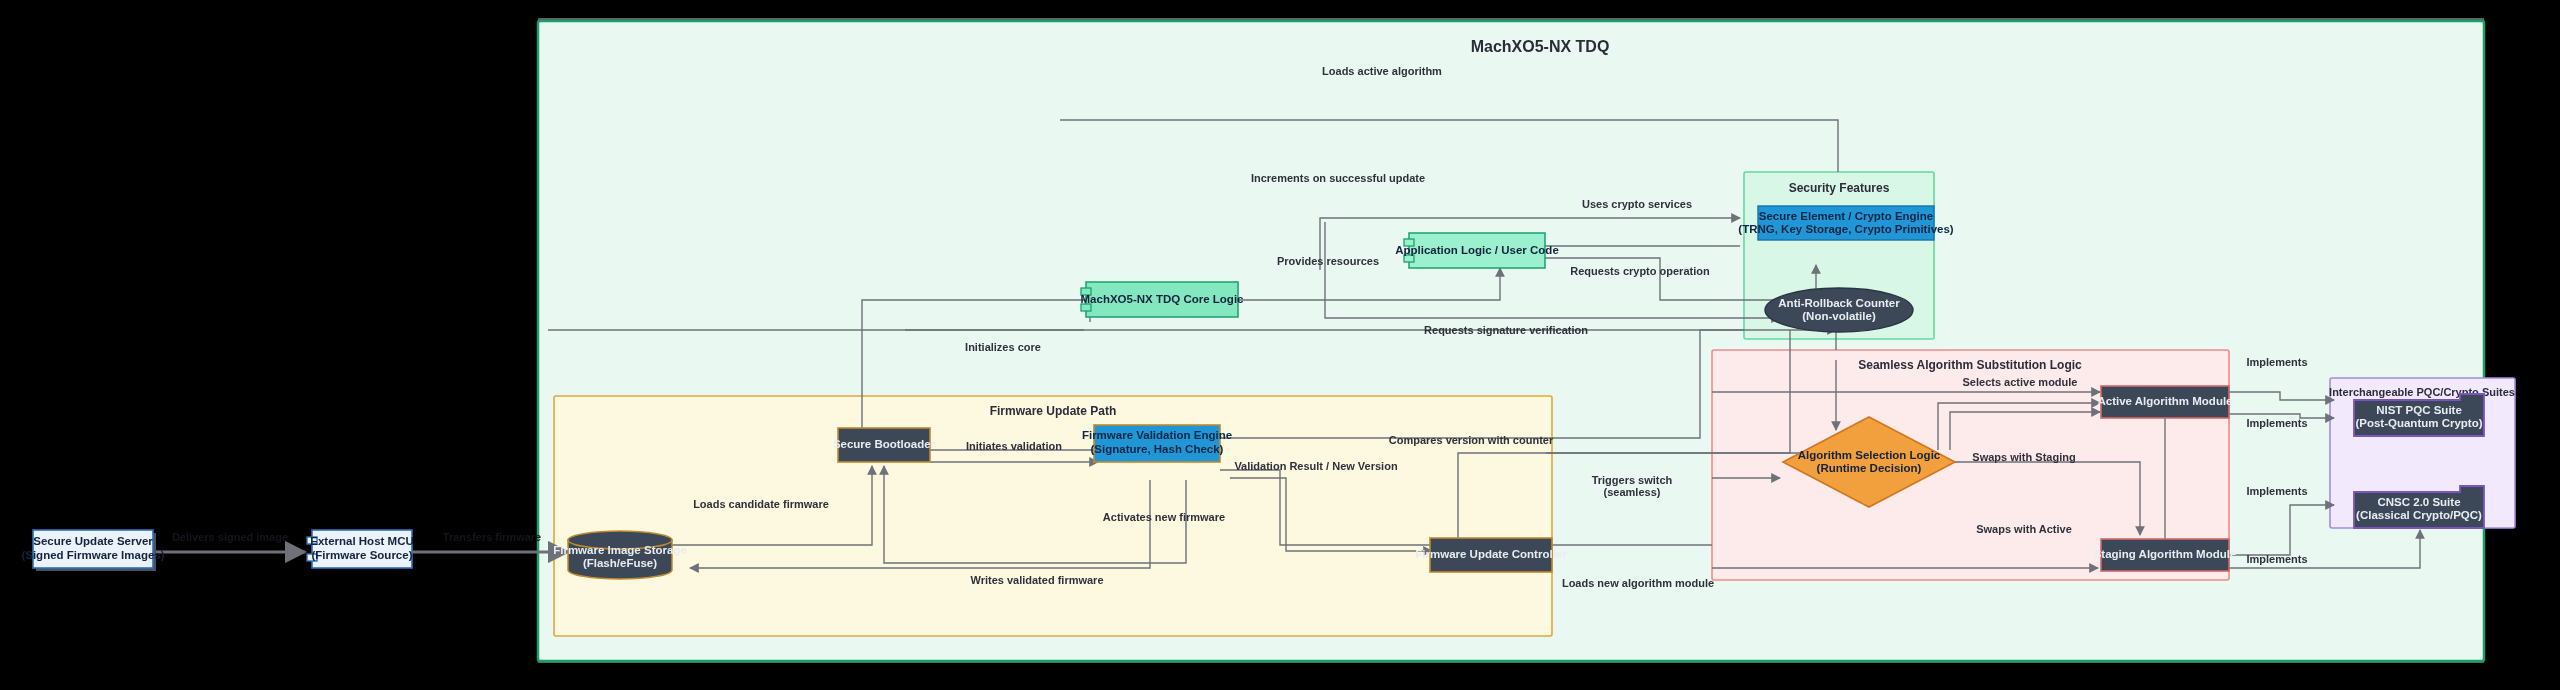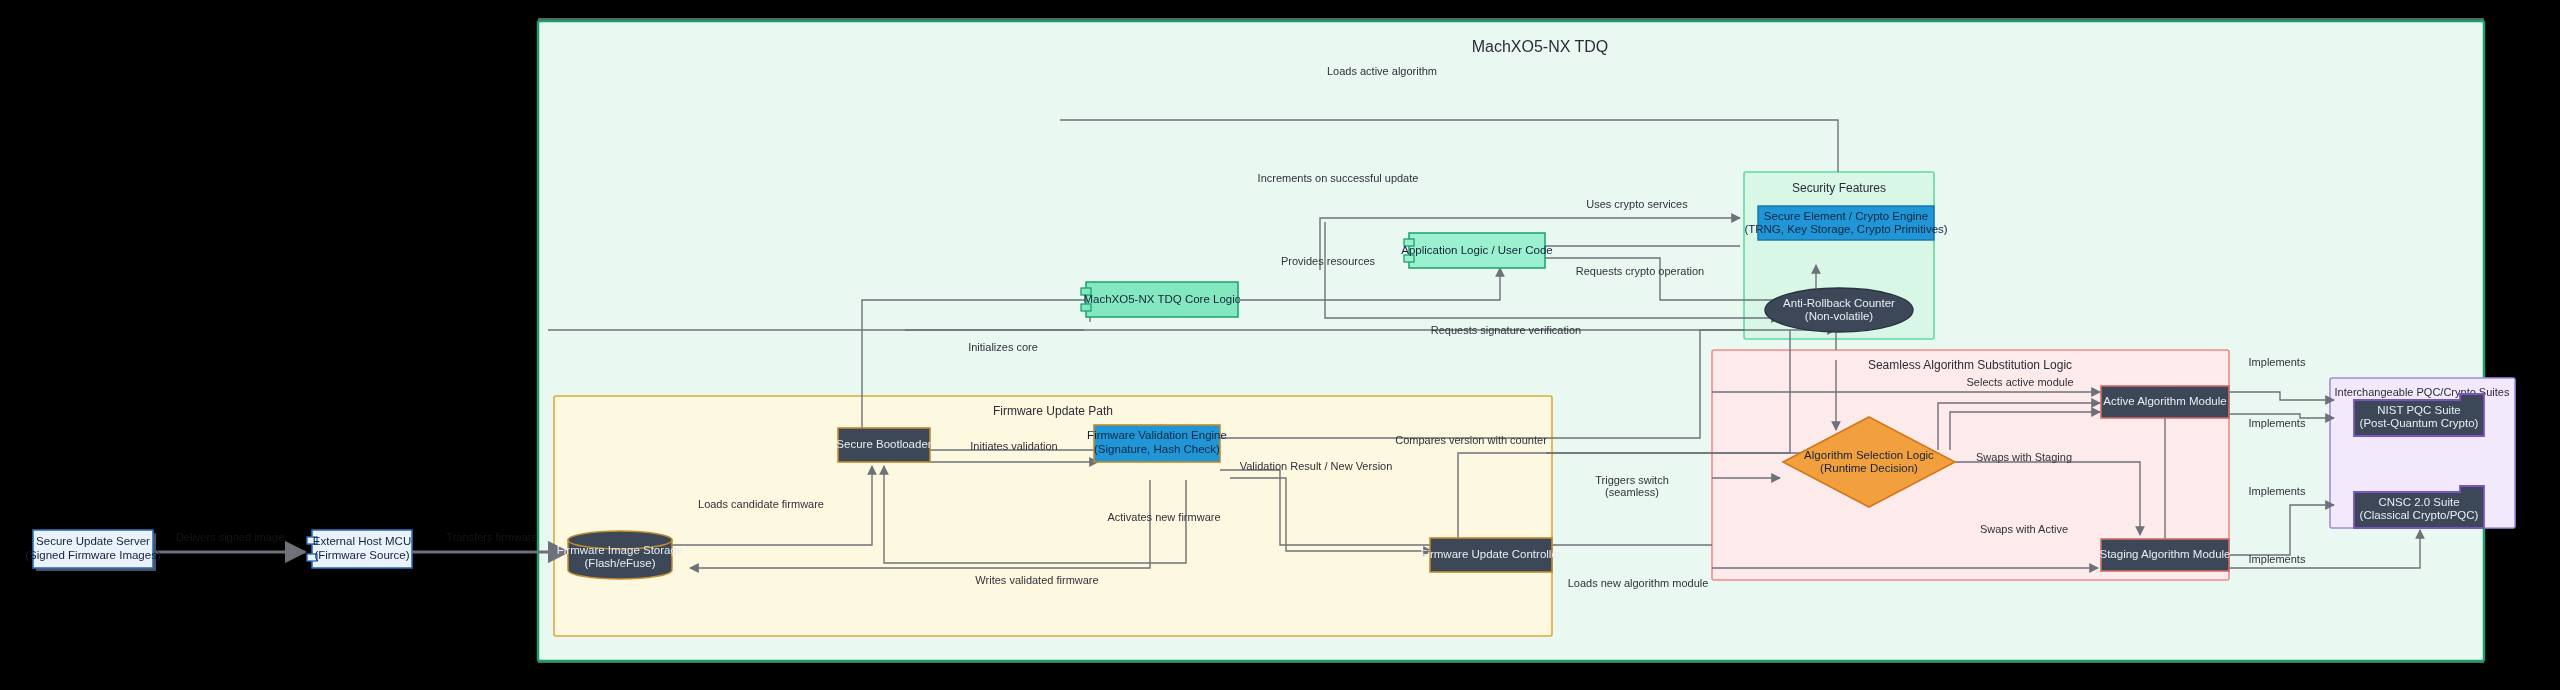--- a/index.html
+++ b/index.html
@@ -1,17 +1,17 @@
 <!DOCTYPE html>
 <html><head>
 <meta charset="utf-8">
 <style>
   html,body{margin:0;padding:0;background:#000;}
   body{width:2560px;height:690px;overflow:hidden;font-family:"Liberation Sans",sans-serif;}
-  #stage{position:relative;width:2181px;height:690px;background:#000;}
+  #stage{position:relative;width:2181px;height:690px;background:#000;font-weight:bold;}
   svg#diagram{position:absolute;left:0;top:0;}
   .lbl{font-family:"Liberation Sans",sans-serif;fill:#30303a;font-size:11px;text-anchor:middle;dominant-baseline:middle;}
   .lbl-dark{fill:#14141c;}
   .sgtitle{font-family:"Liberation Sans",sans-serif;fill:#2c2c38;font-size:15px;text-anchor:middle;dominant-baseline:middle;}
   .roottitle{font-family:"Liberation Sans",sans-serif;fill:#2c2c38;font-size:16px;text-anchor:middle;dominant-baseline:middle;}
   .ntxt{font-family:"Liberation Sans",sans-serif;font-size:11.5px;text-anchor:middle;dominant-baseline:middle;}
   .ntxt-light{fill:#e8edf2;}
   .ntxt-dark{fill:#14233b;}
   .ntxt-blue{fill:#0d2744;}
   .edge{fill:none;stroke:#6e7178;stroke-width:1.4;}

